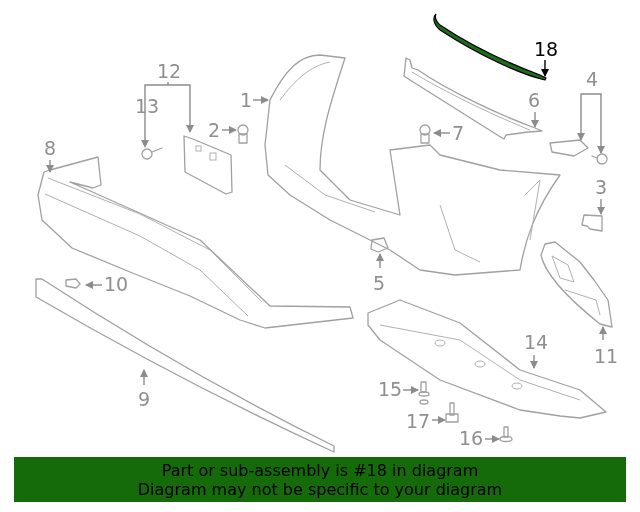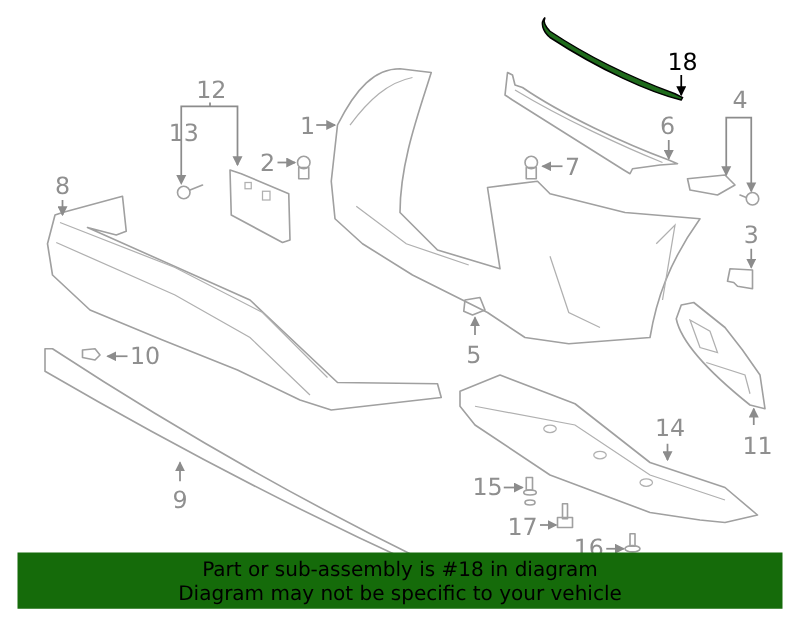--- a/index.html
+++ b/index.html
@@ -5,21 +5,21 @@
   html, body { margin: 0; padding: 0; background: #ffffff; }
   body { width: 640px; height: 512px; position: relative; overflow: hidden; font-family: "DejaVu Sans", sans-serif; }
   #diagram { position: absolute; left: 0; top: 0; width: 640px; height: 512px; }
   .part { fill: none; stroke: #a0a0a0; stroke-width: 1.3; stroke-linejoin: round; stroke-linecap: round; }
   .detail { fill: none; stroke: #b0b0b0; stroke-width: 1; }
   .leader { fill: none; stroke: #8c8c8c; stroke-width: 1.4; }
   .label { font-family: "DejaVu Sans", sans-serif; font-size: 19px; fill: #8f8f8f; }
   .label-hl { font-family: "DejaVu Sans", sans-serif; font-size: 19px; fill: #000000; }
   .hl-part { fill: #1f6b1c; stroke: #000000; stroke-width: 1.2; }
   .hl-leader { stroke: #000000; stroke-width: 1.4; fill: none; }
-  #banner { position: absolute; left: 14px; top: 442px; width: 612px; height: 45px; background: #156b0a;
+  #banner { position: absolute; left: 14px; top: 457px; width: 612px; height: 45px; background: #156b0a;
             color: #000000; text-align: center; font-family: "DejaVu Sans", sans-serif; font-size: 16px; line-height: 19px;
             padding-top: 4px; box-sizing: border-box; }
   #banner div { white-space: nowrap; }
 </style>
 </head>
 <body>
 
 <svg id="diagram" viewBox="0 0 640 512" xmlns="http://www.w3.org/2000/svg">
   <defs>
     <marker id="arr" markerWidth="8" markerHeight="8" refX="7" refY="4" orient="auto" markerUnits="userSpaceOnUse">
@@ -195,14 +195,14 @@
     <ellipse class="part" cx="506" cy="439" rx="6" ry="2.5"></ellipse>
   </g>
   <g>
     <text class="label" x="459" y="445">16</text>
     <line class="leader" x1="485" y1="439" x2="499" y2="439" marker-end="url(#arr)"></line>
   </g>
 </svg>
 
 <div id="banner">
   <div>Part or sub-assembly is #18 in diagram</div>
-  <div>Diagram may not be specific to your vehicle</div>
+  <div>Diagram may not be specific to your diagram</div>
 </div>
 
 </body></html>

